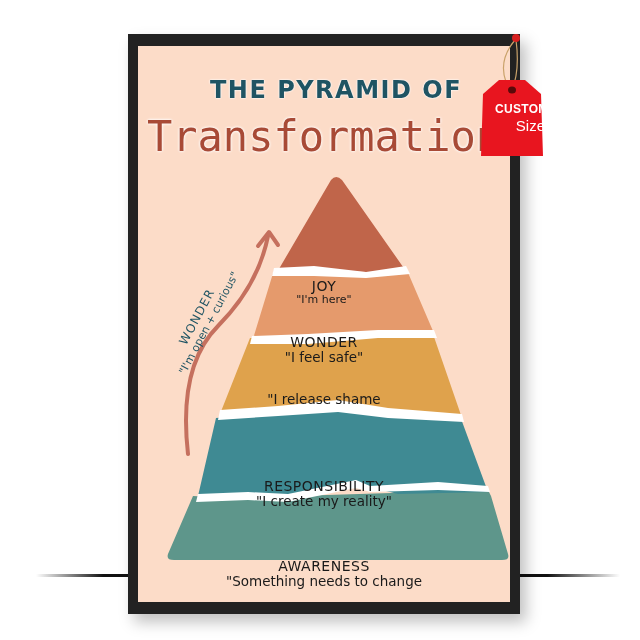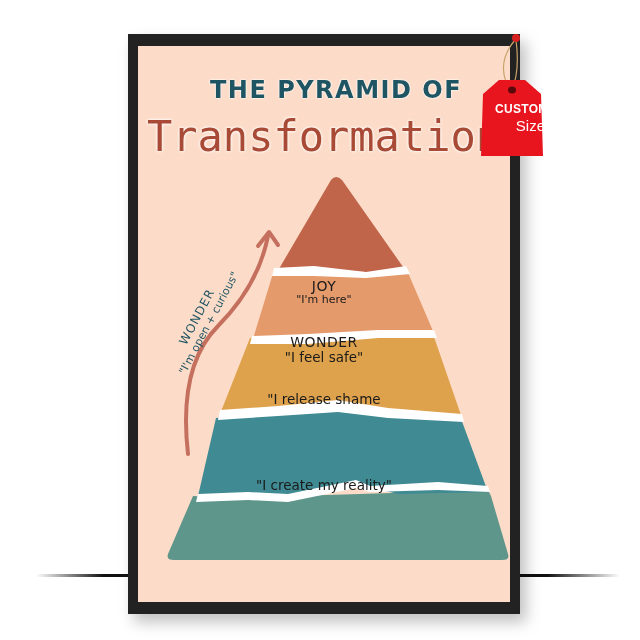--- a/index.html
+++ b/index.html
@@ -67,23 +67,28 @@
     <div class="band-text" style="left:116px; top:242px; width:140px;">
       <span class="h">WONDER</span>
       <span class="q">"I feel safe"</span>
     </div>
 
     <div class="band-text" style="left:96px; top:300px; width:180px;">
       <span class="q">"I release shame</span>
     </div>
 
     <div class="band-text" style="left:66px; top:386px; width:240px;">
+      <span class="h">RESPONSIBILITY</span>
       <span class="q">"I create my reality"</span>
     </div>
 
+    <div class="band-text" style="left:46px; top:466px; width:280px;">
+      <span class="h">AWARENESS</span>
+      <span class="q">"Something needs to change</span>
+    </div>
 
     <div class="side-note" style="left:26px; top:318px;">
       <span class="h">WONDER</span>
       <span class="q">"I'm open + curious"</span>
     </div>
 
   </div>
 </div>
 
 <svg style="position:absolute; left:470px; top:30px;" width="90" height="140" viewBox="0 0 90 140">

